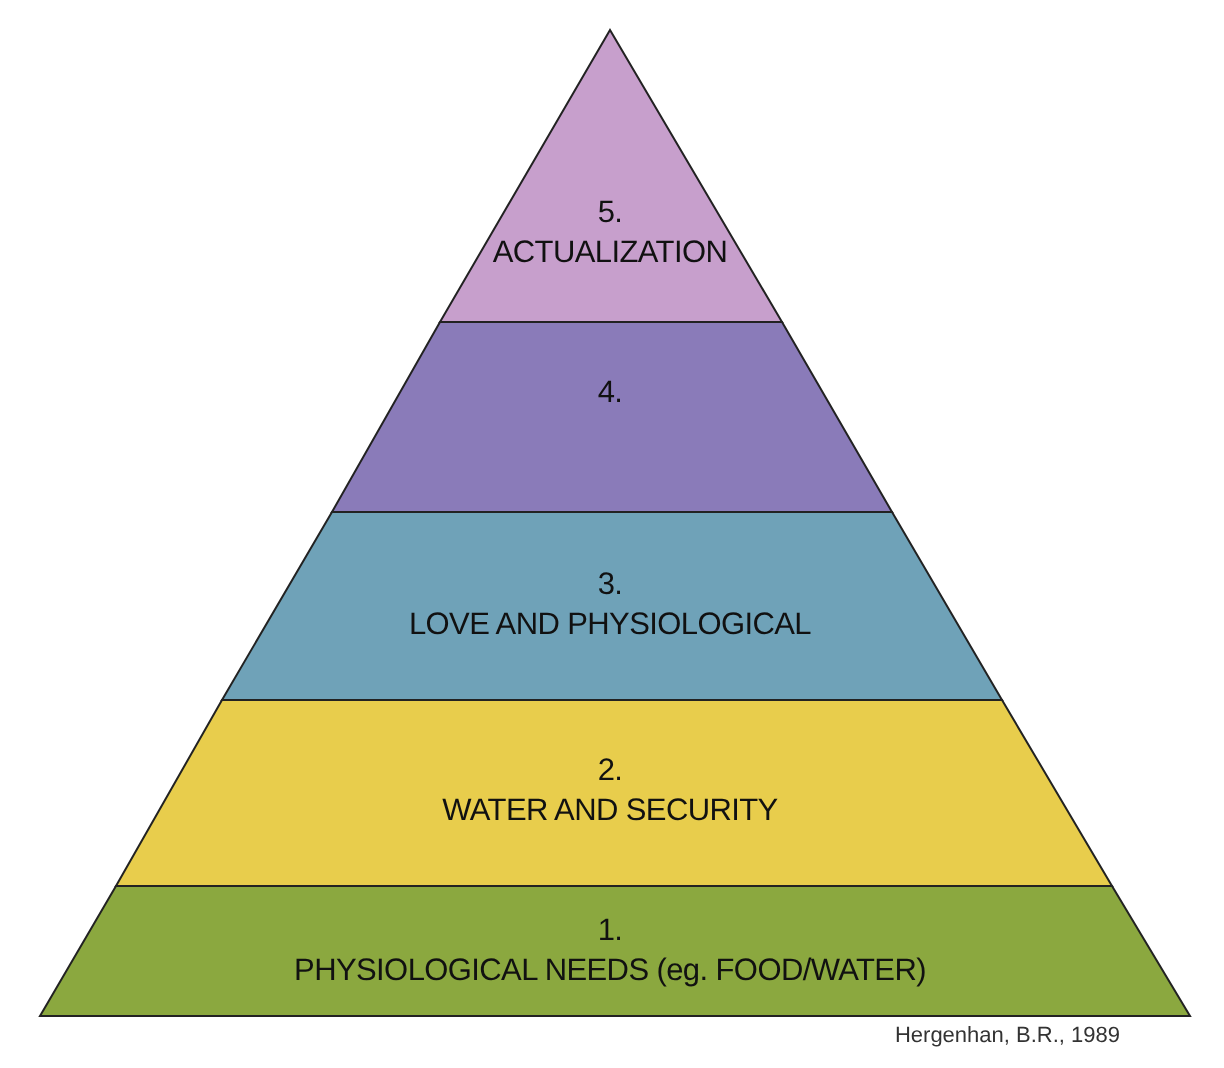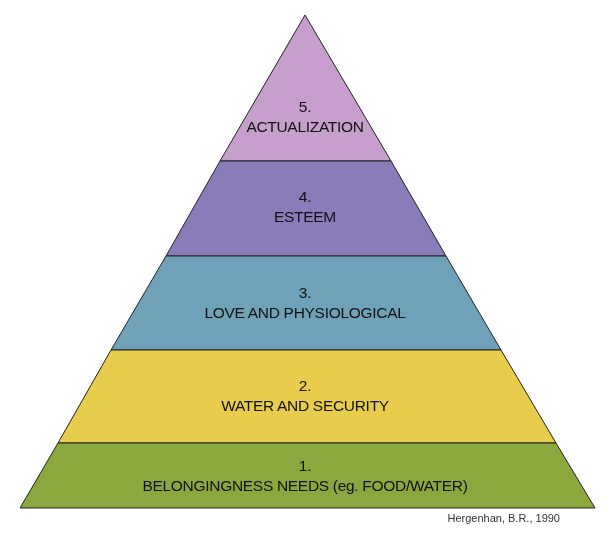--- a/index.html
+++ b/index.html
@@ -21,31 +21,30 @@
   <polygon points="58,443 556,443 595,508 20,508" fill="#8ba83f" stroke="#222" stroke-width="1"></polygon>
 </svg>
 
 <div class="lbl" style="left:205px; width:200px; top:97px;">
   <span>5.</span>
   <span>ACTUALIZATION</span>
 </div>
 
 <div class="lbl" style="left:205px; width:200px; top:187px;">
   <span>4.</span>
-  <span>ESTEEM</span>
 </div>
 
 <div class="lbl" style="left:155px; width:300px; top:283px;">
   <span>3.</span>
   <span>LOVE AND PHYSIOLOGICAL</span>
 </div>
 
 <div class="lbl" style="left:155px; width:300px; top:376px;">
   <span>2.</span>
   <span>WATER AND SECURITY</span>
 </div>
 
 <div class="lbl" style="left:80px; width:450px; top:456px;">
   <span>1.</span>
-  <span>BELONGINGNESS NEEDS (eg. FOOD/WATER)</span>
+  <span>PHYSIOLOGICAL NEEDS (eg. FOOD/WATER)</span>
 </div>
 
-<div class="citation">Hergenhan, B.R., 1990</div>
+<div class="citation">Hergenhan, B.R., 1989</div>
 
 </body></html>

